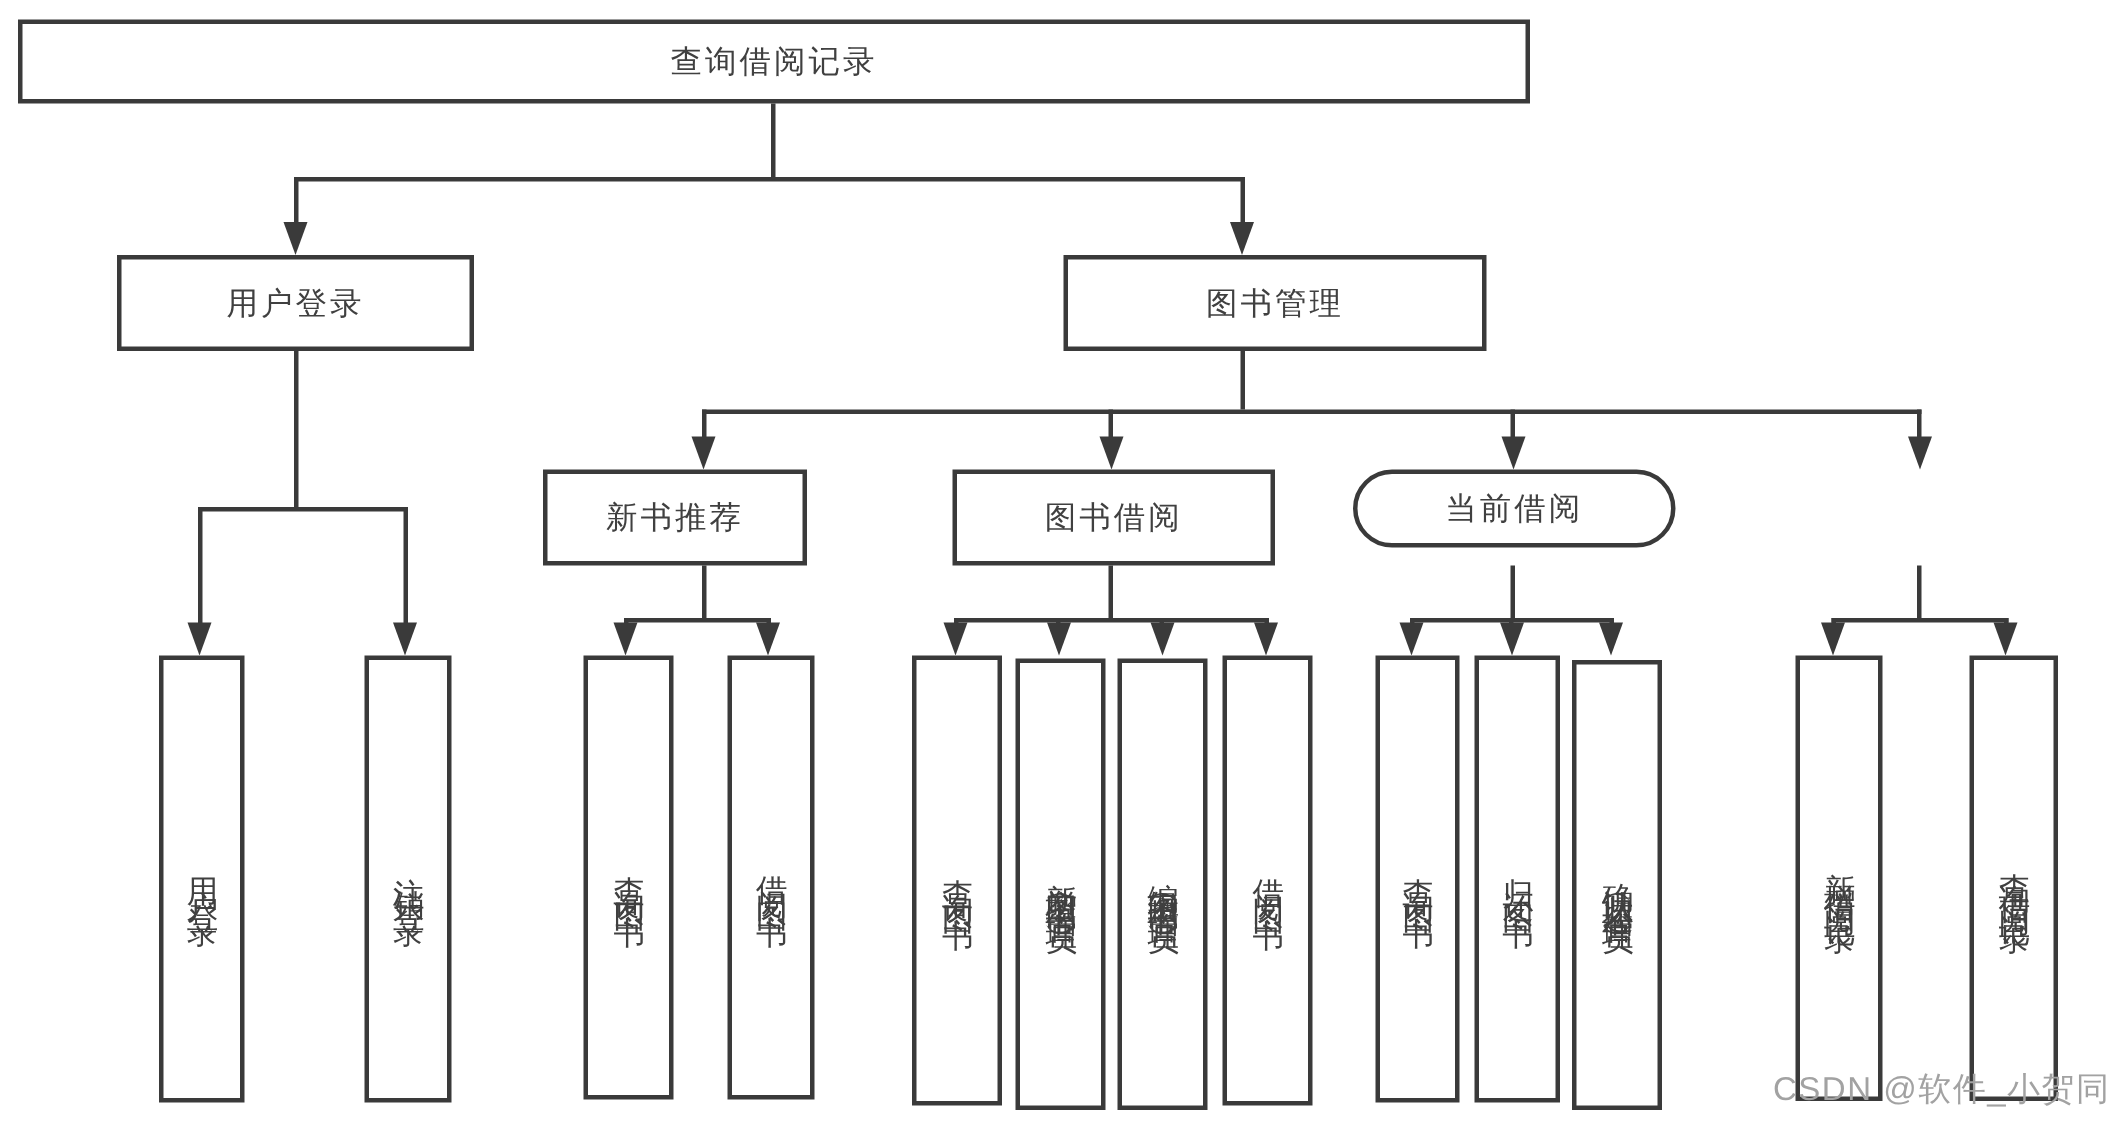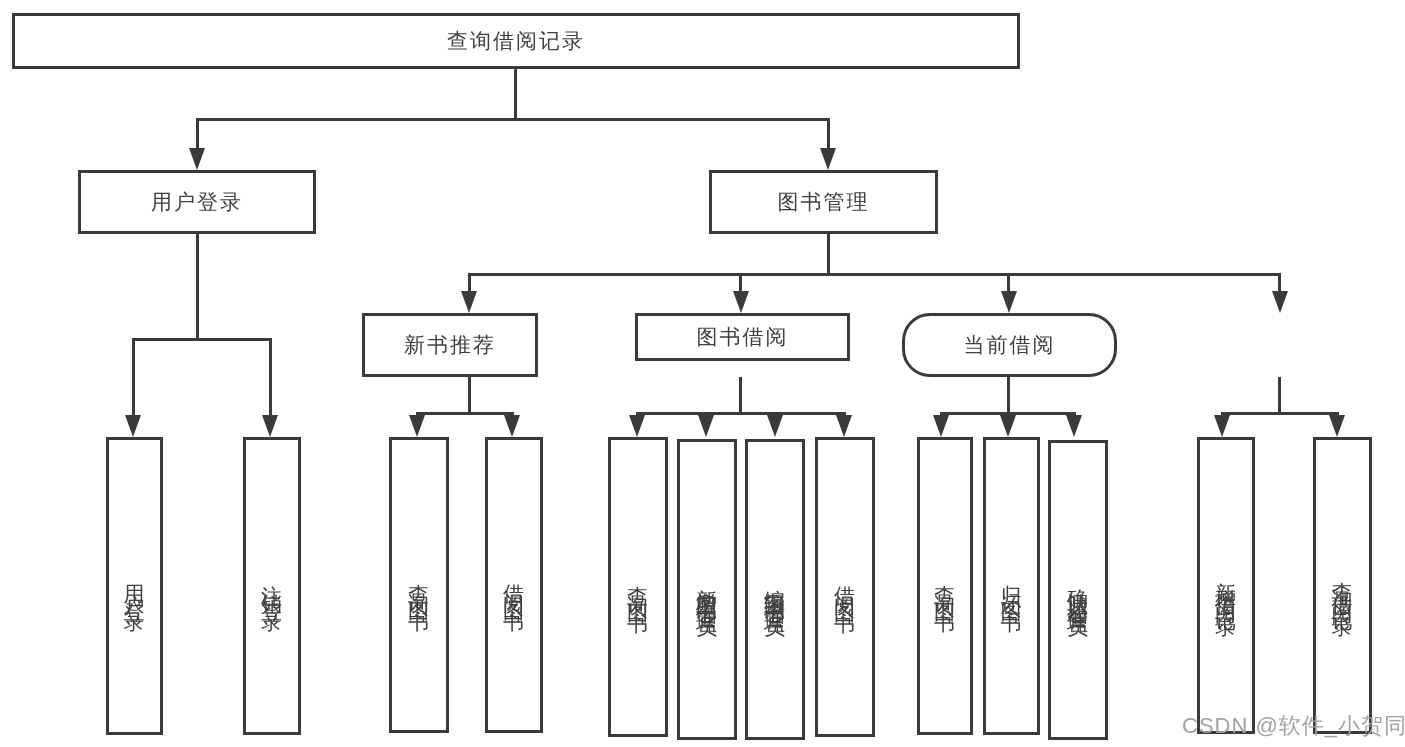--- a/index.html
+++ b/index.html
@@ -39,43 +39,43 @@
   <div class="box" style="left:12px;top:13px;width:1008px;height:56px;">查询借阅记录</div>
 
   <div class="vline" style="left:514px;top:69px;height:49px;"></div>
   <div class="hline" style="left:196px;top:118px;width:634px;"></div>
   <div class="vline" style="left:196px;top:118px;height:34px;"></div>
   <div class="arrow" style="left:189px;top:148px;"></div>
   <div class="vline" style="left:827px;top:118px;height:34px;"></div>
   <div class="arrow" style="left:820px;top:148px;"></div>
 
   <div class="box" style="left:78px;top:170px;width:238px;height:64px;">用户登录</div>
-  <div class="box" style="left:709px;top:170px;width:229px;height:64px;">图书管理</div>
+  <div class="box" style="left:709px;top:170px;width:282px;height:64px;">图书管理</div>
 
   <div class="vline" style="left:196px;top:234px;height:104px;"></div>
   <div class="hline" style="left:132px;top:338px;width:140px;"></div>
   <div class="vline" style="left:132px;top:338px;height:80px;"></div>
   <div class="arrow" style="left:125px;top:415px;"></div>
   <div class="vline" style="left:269px;top:338px;height:80px;"></div>
   <div class="arrow" style="left:262px;top:415px;"></div>
 
   <div class="vline" style="left:827px;top:234px;height:39px;"></div>
   <div class="hline" style="left:468px;top:273px;width:813px;"></div>
   <div class="vline" style="left:468px;top:273px;height:22px;"></div>
   <div class="arrow" style="left:461px;top:291px;"></div>
   <div class="vline" style="left:739px;top:273px;height:22px;"></div>
   <div class="arrow" style="left:733px;top:291px;"></div>
   <div class="vline" style="left:1007px;top:273px;height:22px;"></div>
   <div class="arrow" style="left:1001px;top:291px;"></div>
   <div class="vline" style="left:1278px;top:273px;height:22px;"></div>
   <div class="arrow" style="left:1272px;top:291px;"></div>
 
   <div class="box" style="left:362px;top:313px;width:176px;height:64px;">新书推荐</div>
-  <div class="box" style="left:635px;top:313px;width:215px;height:48px;">图书借阅</div>
-  <div class="box" style="left:902px;top:313px;width:215px;height:64px;border-radius:28px;">当前借阅</div>
+  <div class="box" style="left:635px;top:313px;width:215px;height:64px;">图书借阅</div>
+  <div class="box" style="left:902px;top:313px;width:215px;height:52px;border-radius:28px;">当前借阅</div>
 
   <div class="vline" style="left:468px;top:377px;height:35px;"></div>
   <div class="hline" style="left:416px;top:412px;width:98px;"></div>
   <div class="vline" style="left:416px;top:412px;height:8px;"></div>
   <div class="arrow" style="left:409px;top:415px;"></div>
   <div class="vline" style="left:511px;top:412px;height:8px;"></div>
   <div class="arrow" style="left:504px;top:415px;"></div>
 
   <div class="vline" style="left:739px;top:377px;height:35px;"></div>
   <div class="hline" style="left:636px;top:412px;width:210px;"></div>

